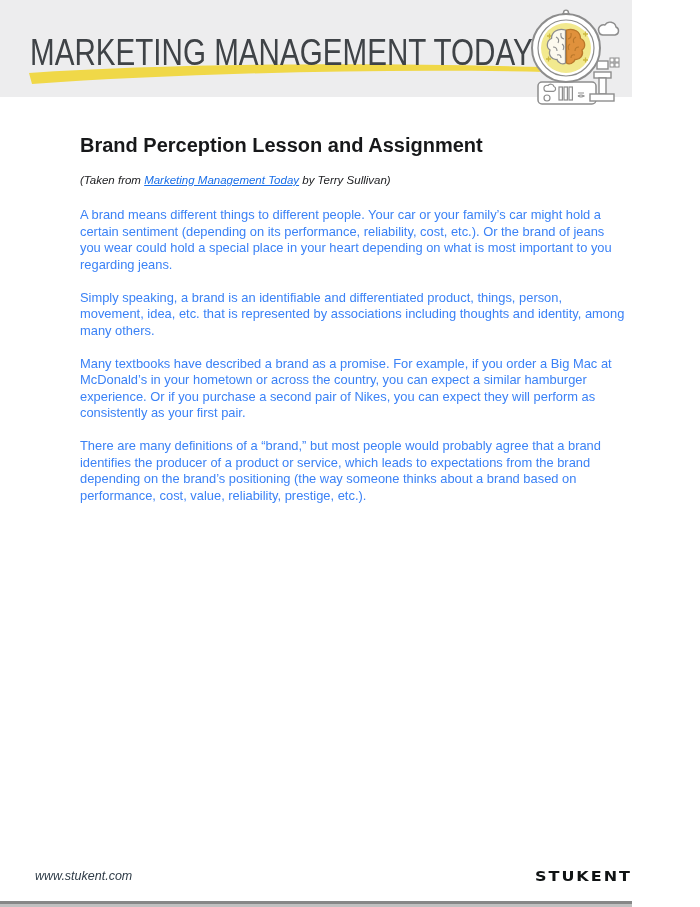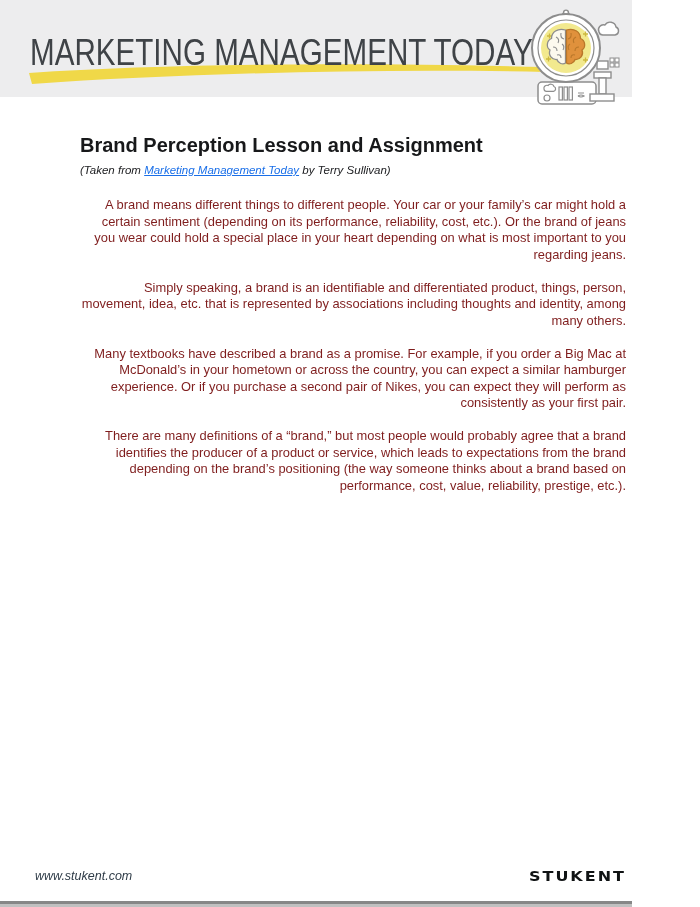--- a/index.html
+++ b/index.html
@@ -45,44 +45,43 @@
   .doc {
     padding:36px 76px 0 80px;
   }
   .doc-title {
     font-size:20px;
     line-height:24px;
     font-weight:700;
     color:#17181a;
   }
   .doc-attribution {
-    margin-top:7px;
+    margin-top:17px;
     font-size:11.5px;
     font-style:italic;
     color:#202124;
   }
   .doc-attribution a {
     color:#1a6fe8;
     text-decoration:underline;
     font-style:italic;
   }
   .doc p.body-par {
     width:546px;
     margin-top:16.5px;
     font-size:12.9px;
     line-height:16.5px;
-    color:#7f1d1d;
-    text-align:right;
+    color:#3b82f6;
   }
   .doc p.body-par.first { margin-top:21px; }
 
   
   .footer {
     position:absolute;
-    left:35px; right:6px; bottom:22px;
+    left:35px; right:0; bottom:22px;
     display:flex;
     justify-content:space-between;
     align-items:center;
   }
   .footer-site {
     font-style:italic;
     font-size:12.5px;
     color:#2e3b47;
   }
   .footer-logo {

